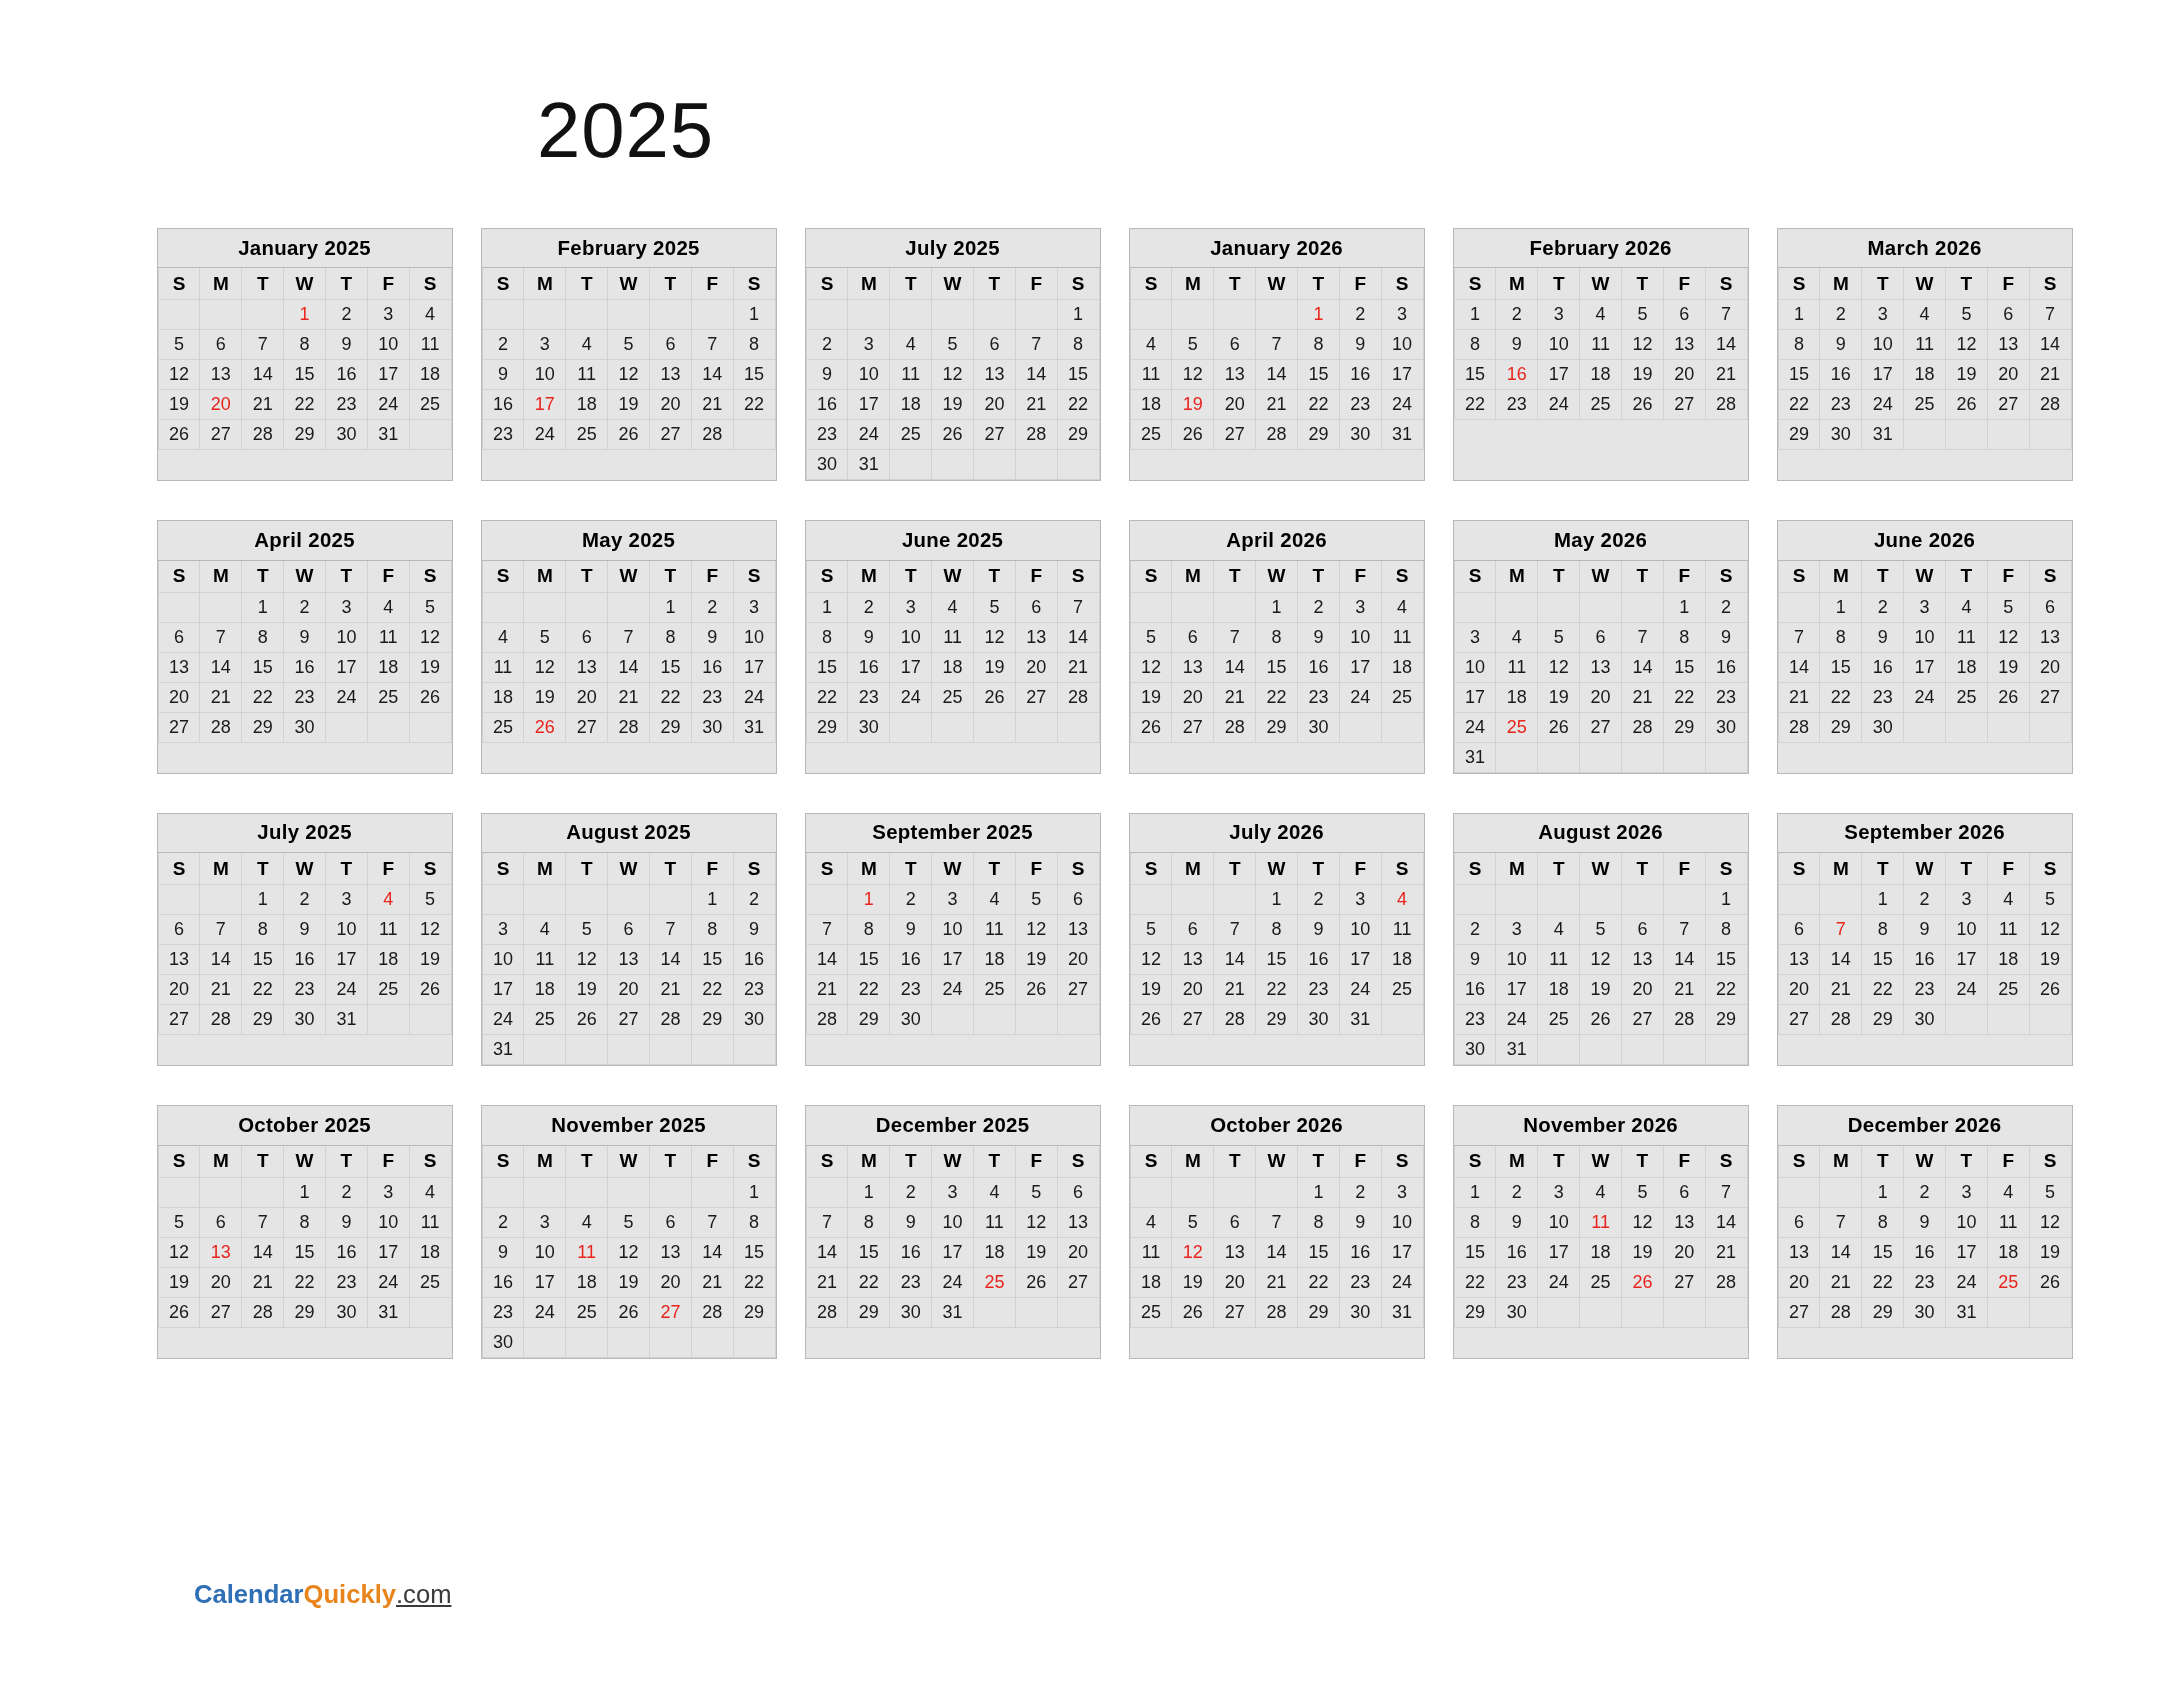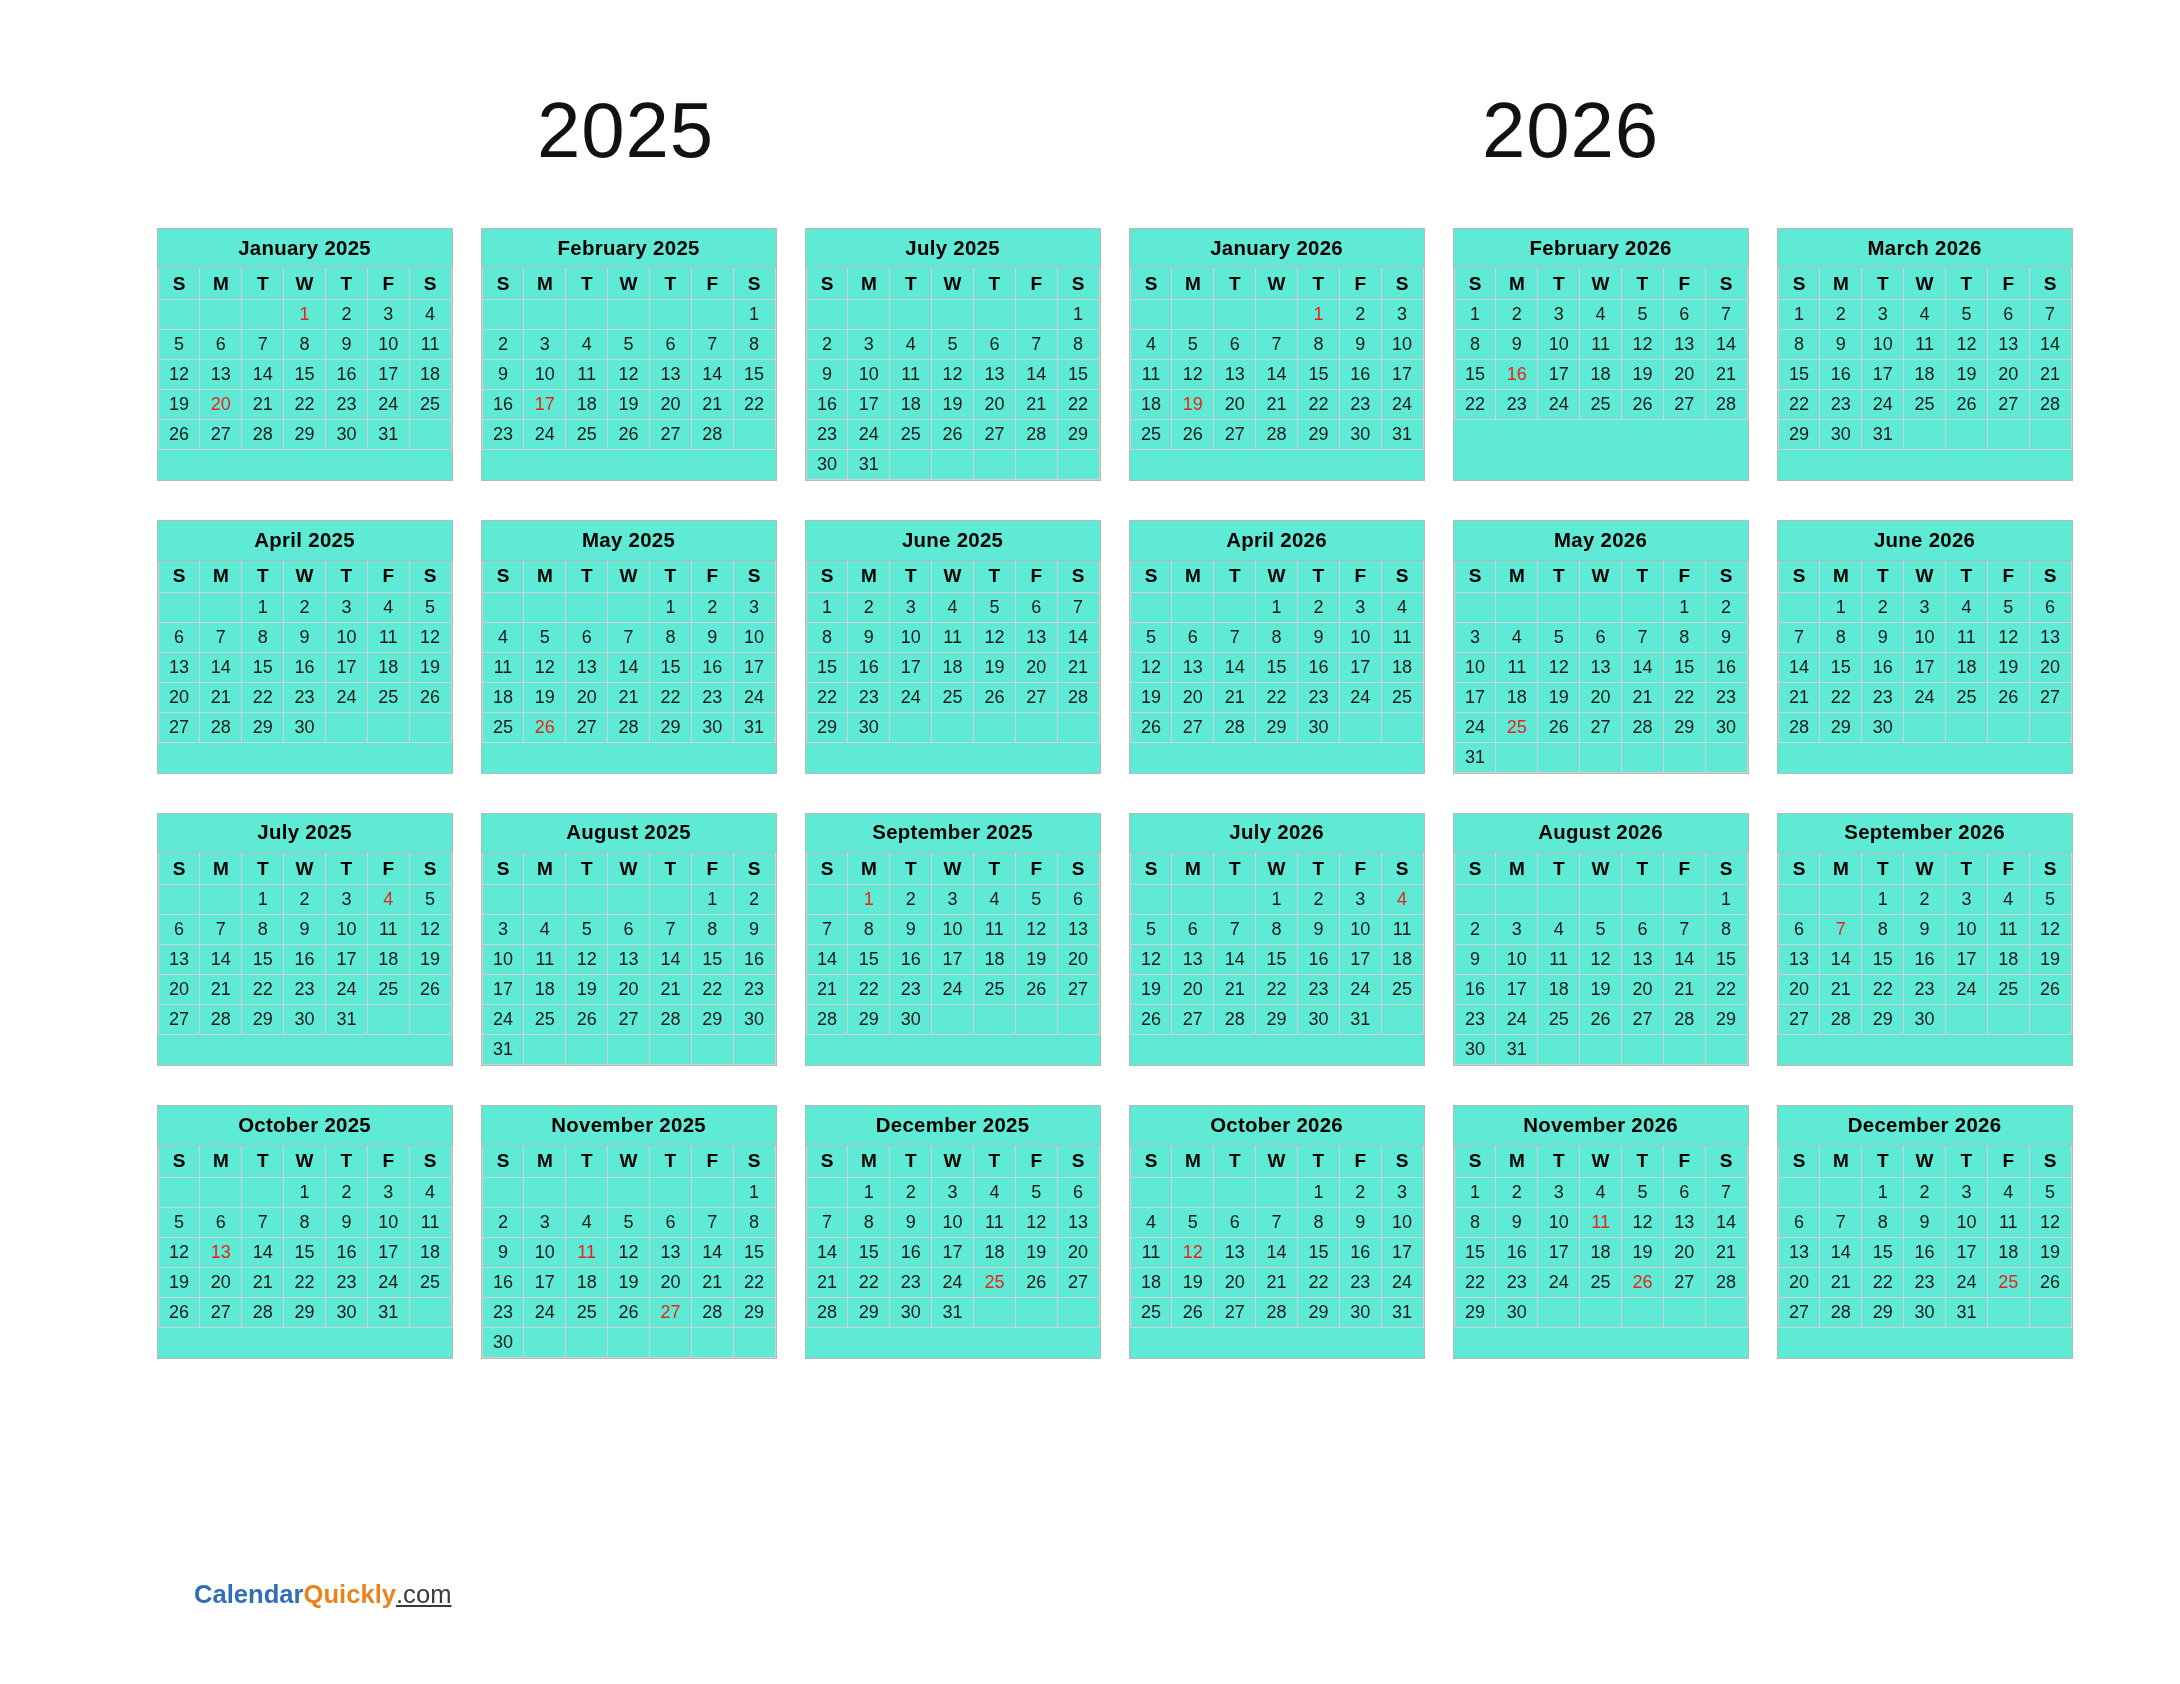--- a/index.html
+++ b/index.html
@@ -49,21 +49,21 @@
     display: grid;
     grid-template-columns: repeat(6, 324px);
     column-gap: 0px;
     row-gap: 0px;
   }
   .month {
     width: 296px;
     margin: 0 13.6px 39px 13.6px;
     border: 0.9px solid #b8b8b8;
     box-sizing: border-box;
-    background: #5eead4;
+    background: #e5e5e5;
   }
   .month-title {
     text-align: center;
     font-size: 20.4px;
     font-weight: bold;
     padding: 7.7px 0 7.7px 0;
     border-bottom: 0.9px solid #b8b8b8;
     letter-spacing: 0.3px;
   }
   table.cal {
@@ -106,21 +106,20 @@
   .footer .c2 { color: #e8841c; }
   .footer .c3 { color: #3a3a3a; font-weight: normal; text-decoration: underline; }
 </style>
 </head>
 <body>
 
 <div class="page">
 
   <div class="year-headings">
     <div class="year-heading left">2025</div>
-    <div class="year-heading right">2026</div>
   </div>
 
   <div class="grid">
       <div class="month">
         <div class="month-title">January 2025</div>
         <table class="cal">
           <thead>
             <tr>
               <th>S</th>
               <th>M</th>

